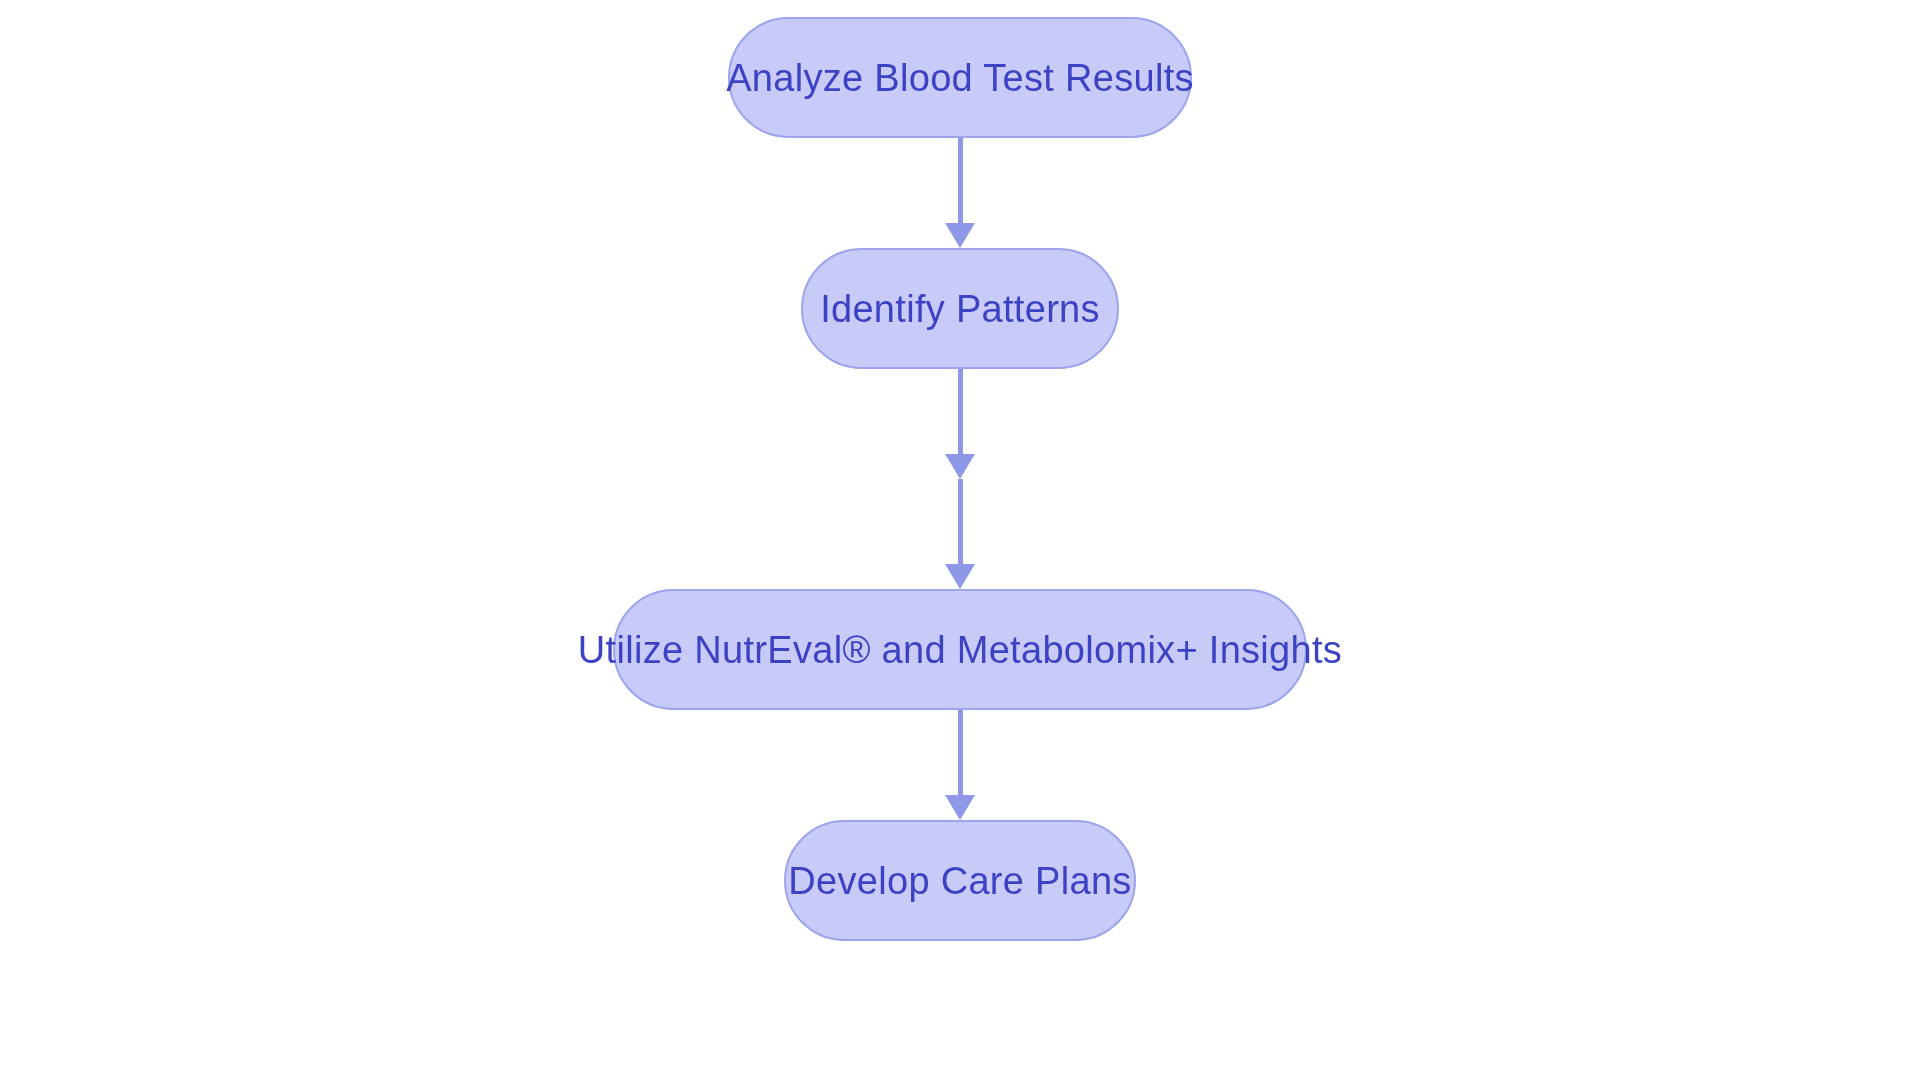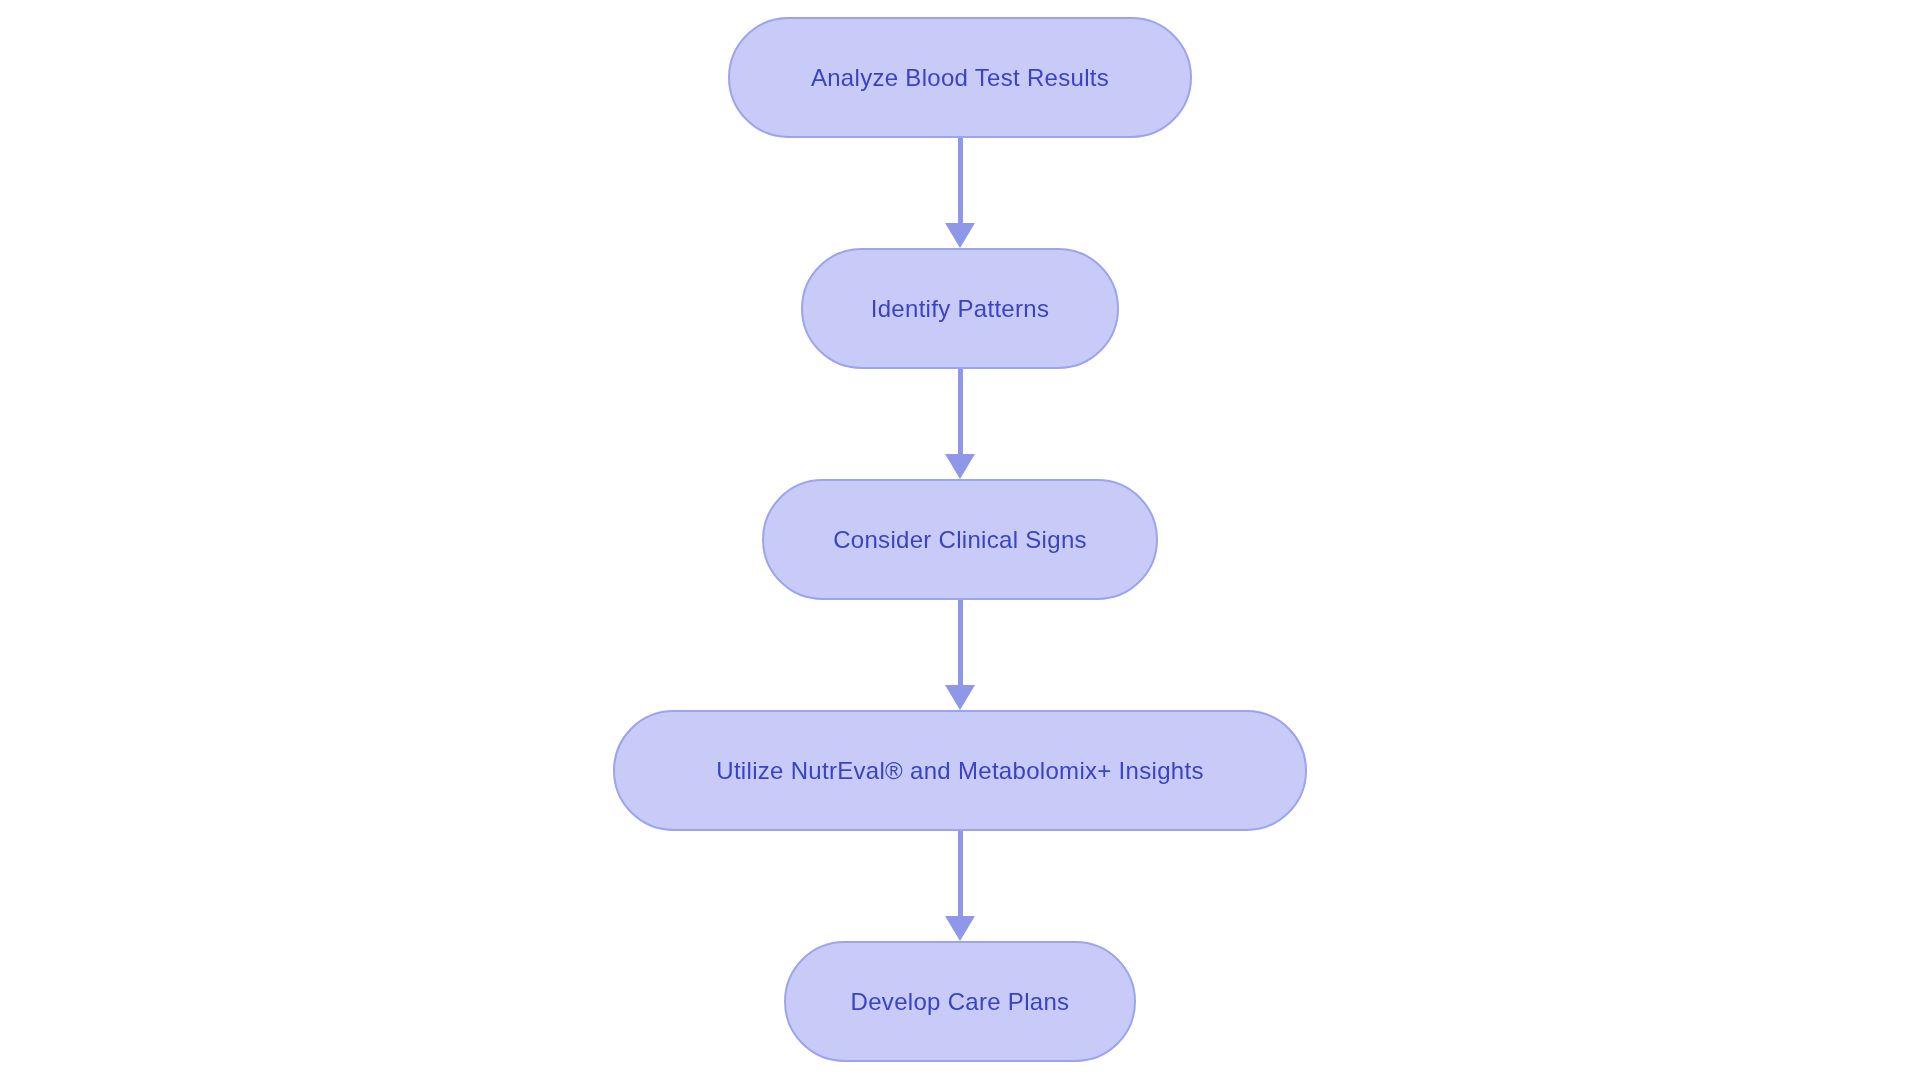--- a/index.html
+++ b/index.html
@@ -30,21 +30,21 @@
     box-sizing: border-box;
     border-radius: 60.5px;
     background: var(--node-fill, #c8cbf8);
     border: 2px solid var(--node-border, #9ca4ee);
     display: flex;
     align-items: center;
     justify-content: center;
   }
   .node-label {
     color: var(--node-text, #3b43c4);
-    font-size: 24px;
+    font-size: 38px;
     letter-spacing: 0.3px;
     white-space: nowrap;
     line-height: 1;
   }
   .w1 { width: 464px; }
   .w2 { width: 318px; }
   .w3 { width: 396px; }
   .w4 { width: 694px; }
   .w5 { width: 352px; text-align: right; }
   .arrow {
@@ -84,23 +84,20 @@
 
   <div class="node w2">
     <span class="node-label">Identify Patterns</span>
   </div>
 
   <div class="arrow">
     <div class="arrow-line"></div>
     <div class="arrow-head"></div>
   </div>
 
-  <div class="node w3">
-    <span class="node-label">Consider Clinical Signs</span>
-  </div>
 
   <div class="arrow">
     <div class="arrow-line"></div>
     <div class="arrow-head"></div>
   </div>
 
   <div class="node w4">
     <span class="node-label">Utilize NutrEval® and Metabolomix+ Insights</span>
   </div>
 

